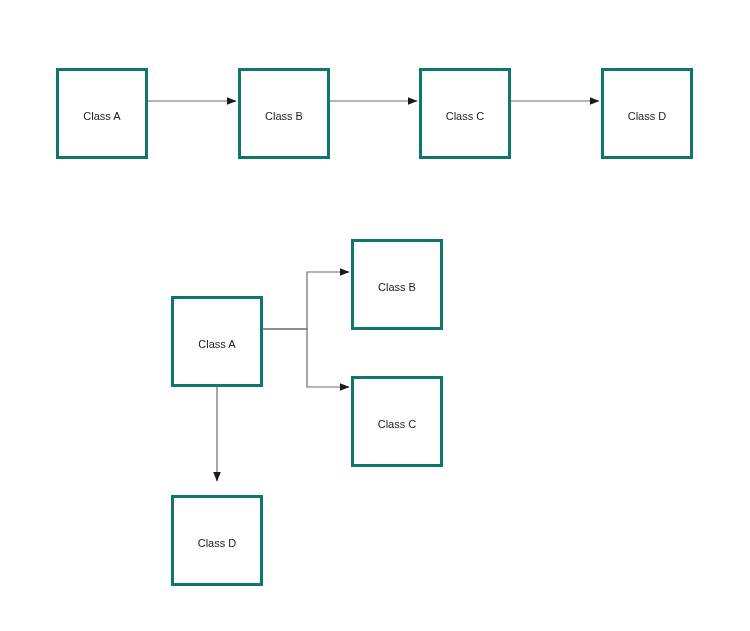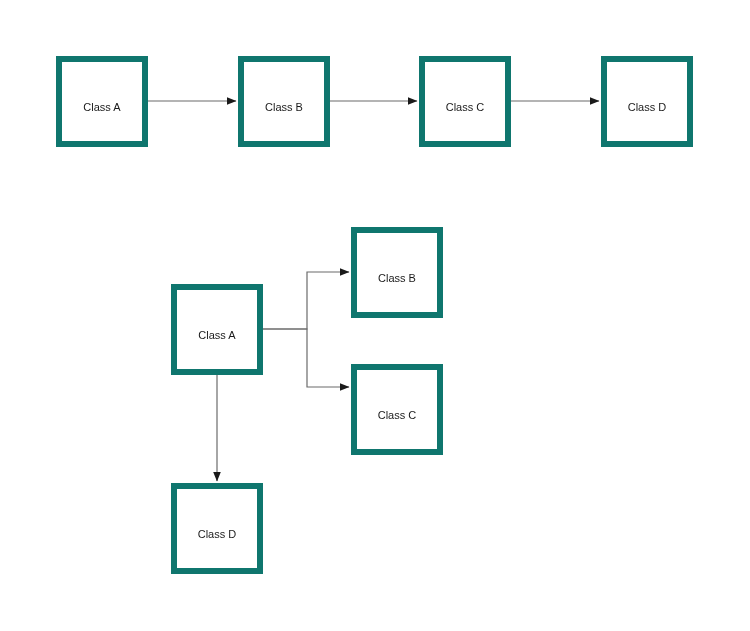--- a/index.html
+++ b/index.html
@@ -18,21 +18,22 @@
     position: absolute;
     left: 0;
     top: 0;
     width: 750px;
     height: 631px;
   }
   .node-box {
     position: absolute;
     box-sizing: border-box;
     background: #ffffff;
-    border: 6px solid #0f766e;
+    border: 3px solid #0f766e;
+    margin-top: 12px;
   }
   .node-label {
     position: absolute;
     left: 0;
     width: 100%;
     text-align: center;
     font-family: "Liberation Sans", sans-serif;
     font-size: 11px;
     color: #1a1a1a;
     white-space: nowrap;

